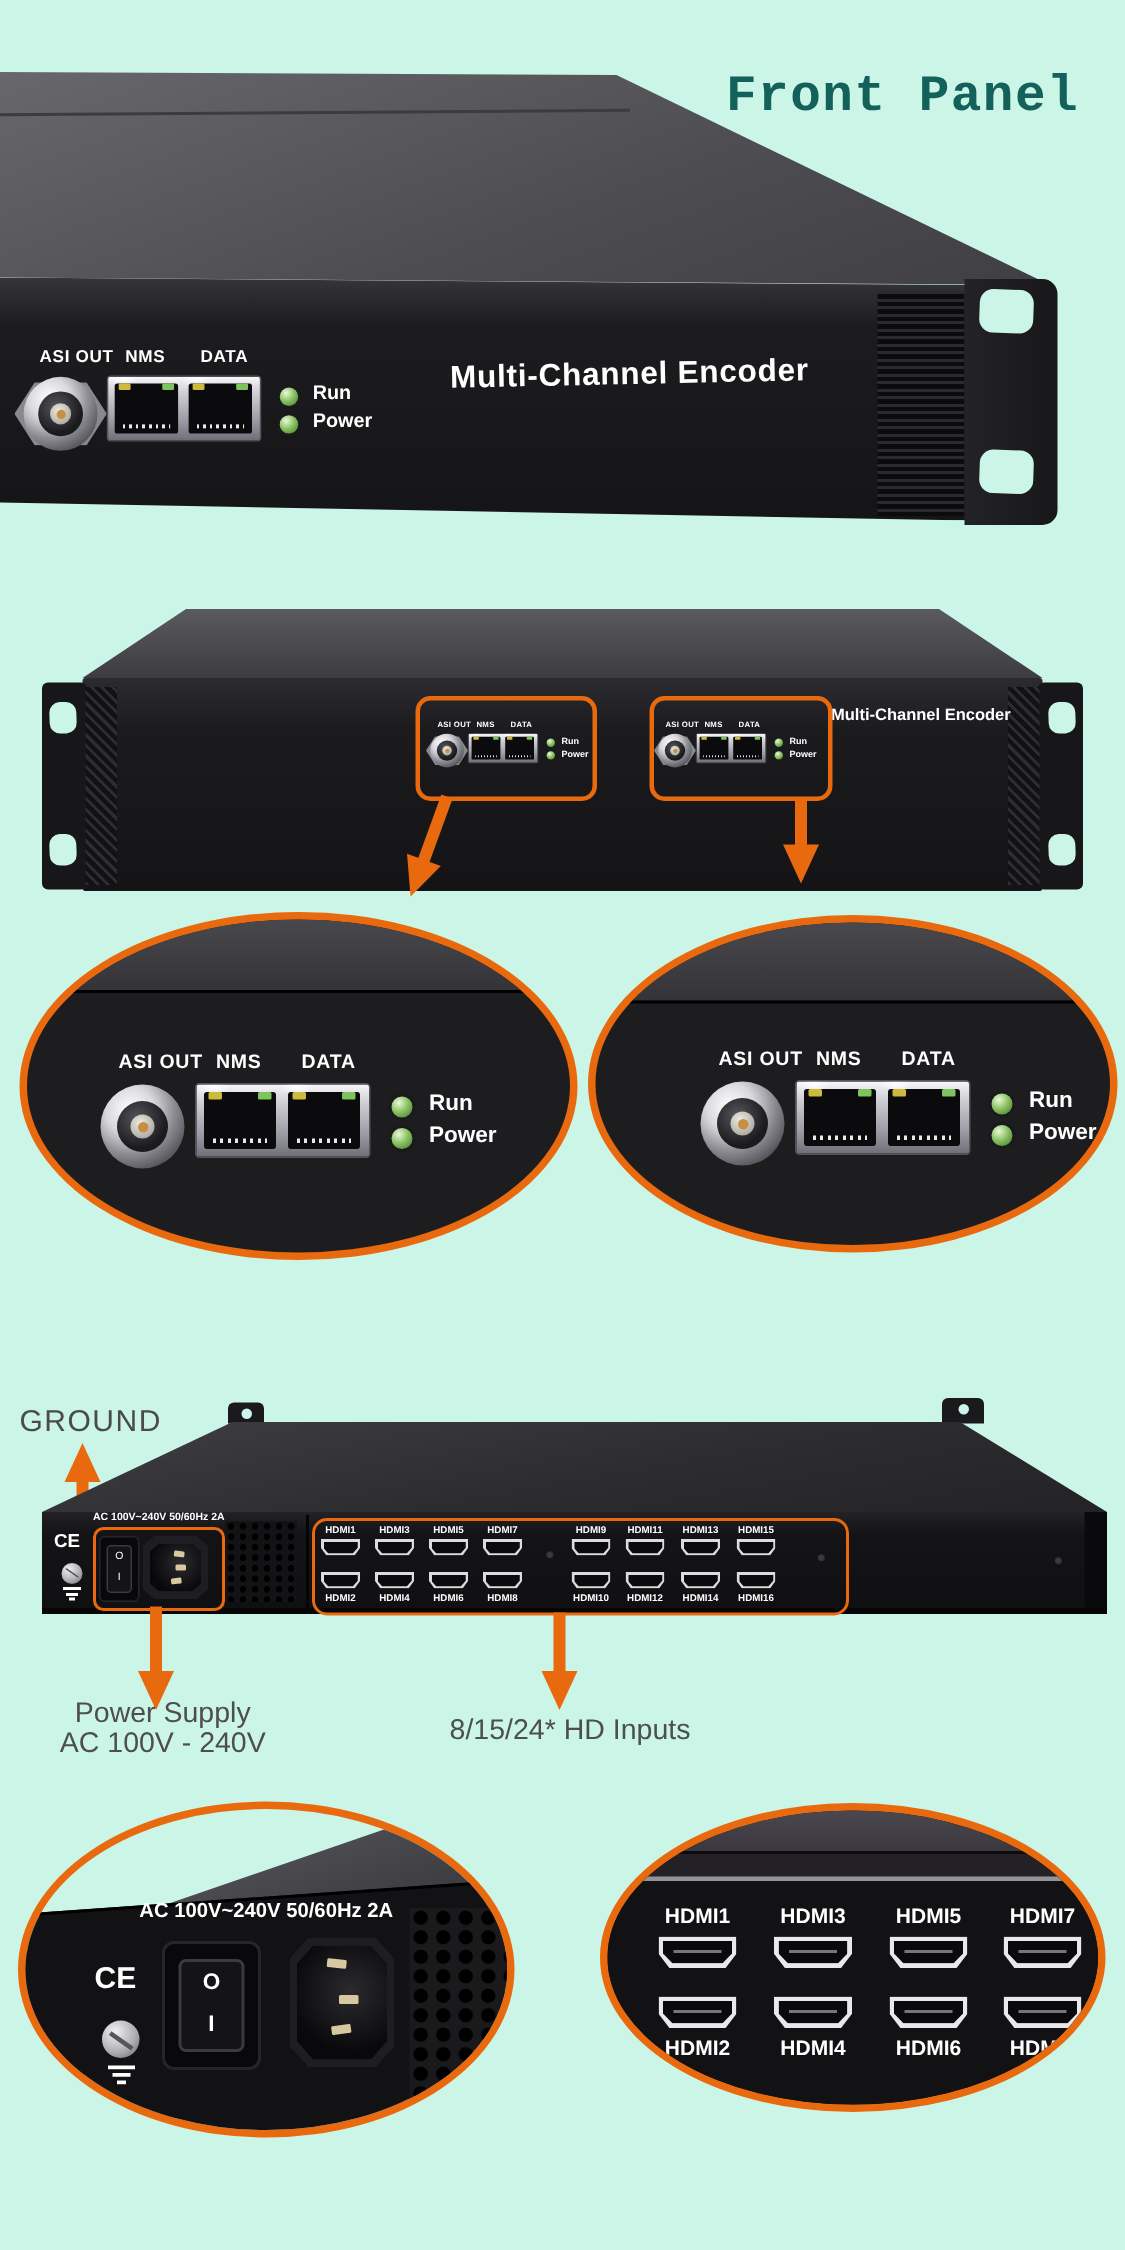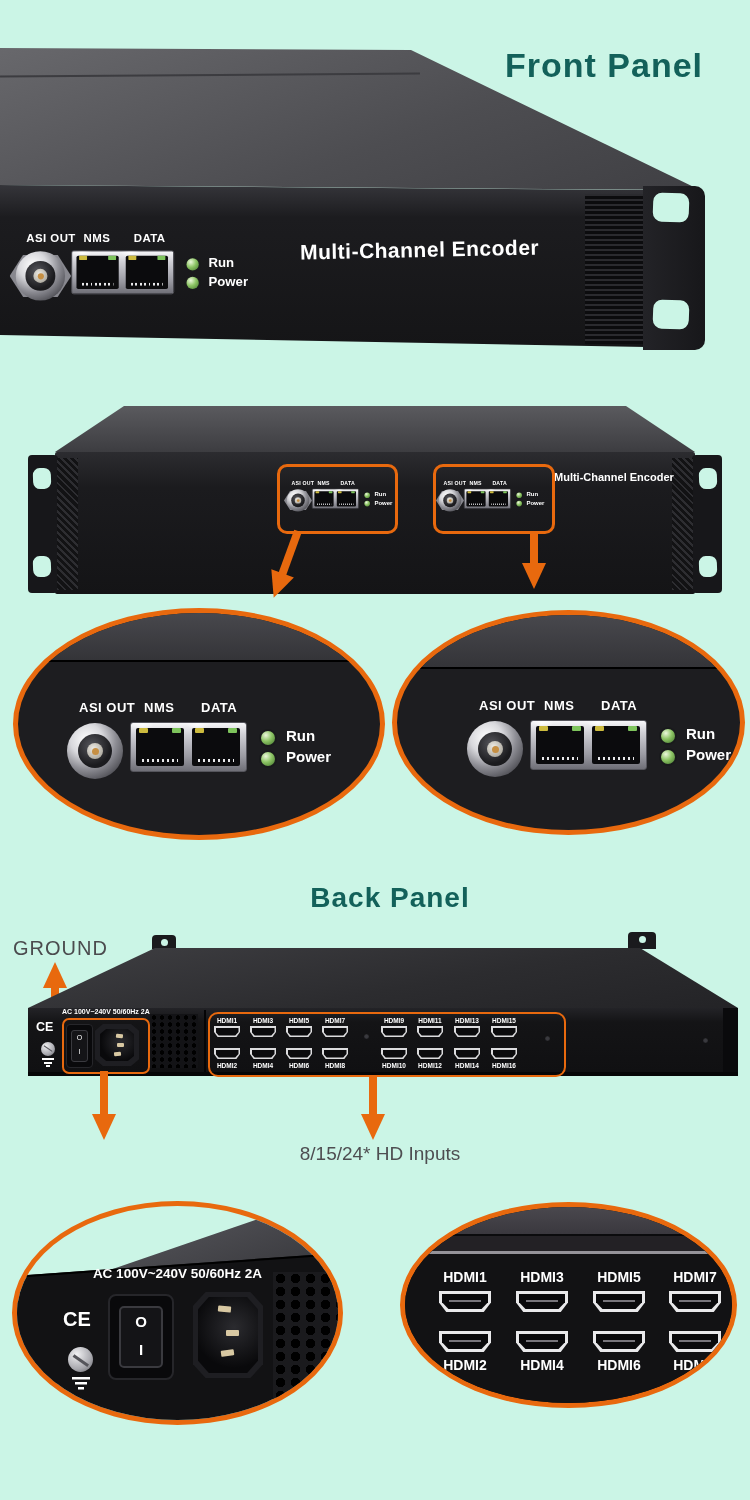--- a/index.html
+++ b/index.html
@@ -1,20 +1,20 @@
 <!DOCTYPE html>
 <html><head>
 <meta charset="utf-8">
 <style>
   html,body{margin:0;padding:0;}
   #canvas{position:relative;width:750px;height:1500px;background:#cbf5e6;overflow:hidden;
           font-family:"Liberation Sans",sans-serif;}
   .abs{position:absolute;}
   .title{position:absolute;font-weight:bold;color:#13615a;}
-  .t-front{left:505px;top:46px;font-size:34px;letter-spacing:1px;}
+  .t-front{left:484px;top:46px;font-size:34px;letter-spacing:1px;font-family:Liberation Mono, monospace;}
   .t-back{left:240px;top:882px;width:300px;text-align:center;font-size:28px;letter-spacing:1px;}
 
   
   .pg{position:absolute;width:270px;height:82px;transform-origin:0 0;color:#fff;}
   .pg .lbl{position:absolute;top:0;font-size:13px;font-weight:bold;letter-spacing:.5px;white-space:nowrap;}
   .pg .l-asi{left:14px;} .pg .l-nms{left:79px;} .pg .l-dat{left:136px;}
   .bnc{position:absolute;left:2px;top:23px;width:56px;height:56px;border-radius:50%;
        background:radial-gradient(circle at 35% 30%,#ffffff,#d9d9dd 30%,#8d8d94 55%,#4b4b51 82%,#313136);}
   .bnc-nut{position:absolute;left:-7px;top:4px;width:70px;height:48px;z-index:-1;background:#88888f;
        clip-path:polygon(22% 0,78% 0,100% 50%,78% 100%,22% 100%,0 50%);}
@@ -322,21 +322,20 @@
             <div class="pins"></div>
           </div>
       </div>
       <div class="led run"></div>
       <div class="led pow"></div>
       <span class="rl run">Run</span>
       <span class="rl pow">Power</span>
     </div>
   </div>
 
-  <div class="title t-back">Back Panel</div>
   <div class="glabel">GROUND</div>
   <div class="arrowup" style="left:43px;top:962px;height:62px;">
       <div class="sh"></div>
       <div class="hd"></div>
     </div>
 
   <div class="dev3">
     <div class="d3tab" style="left:124px;top:5px;width:24px;height:14px;">
         <div class="d3tabhole"></div>
       </div>
@@ -440,20 +439,24 @@
   </div>
 
   <div class="arrow" style="left:92px;top:1071px;height:69px;">
       <div class="sh"></div>
       <div class="hd"></div>
     </div>
   <div class="arrow" style="left:361px;top:1075px;height:65px;">
       <div class="sh"></div>
       <div class="hd"></div>
     </div>
+  <div class="caption" style="left:16px;top:1133px;width:185px;">
+    <span>Power Supply</span><br>
+    <span>AC 100V - 240V</span>
+  </div>
   <div class="caption" style="left:290px;top:1144px;width:180px;">8/15/24* HD Inputs</div>
 
   <div class="oval" style="left:12px;top:1201px;width:321px;height:214px;background:#cbf5e6;">
     <div class="c-top"></div>
     <div class="c-face"></div>
     <div class="actext">AC 100V~240V 50/60Hz 2A</div>
     <div class="ce" style="left:46px;top:102px;font-size:20px;">CE</div>
     <div class="screw" style="left:51px;top:141px;width:25px;height:25px;">
         <i></i>
       </div>

